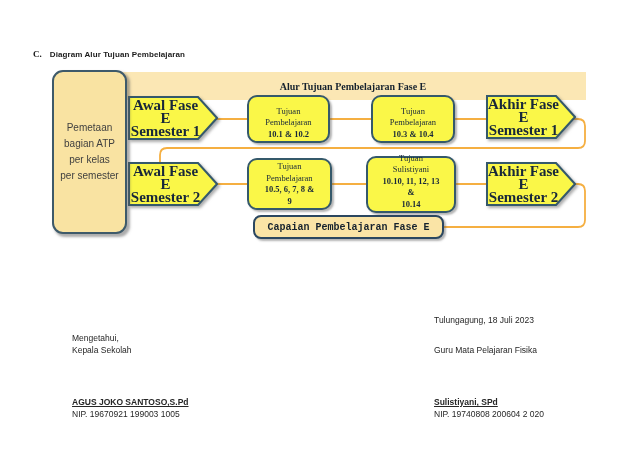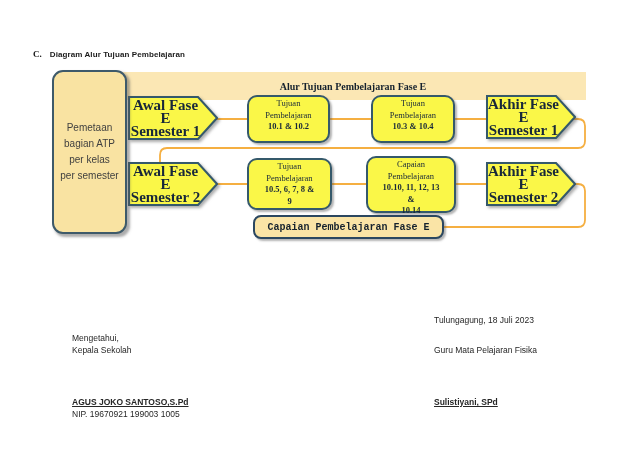--- a/index.html
+++ b/index.html
@@ -30,21 +30,21 @@
   .pent svg { position:absolute; left:0; top:0; }
   .pent-label {
     position:absolute; left:2px; right:17px; top:0; bottom:0;
     display:flex; flex-direction:column; align-items:center; justify-content:center;
     font-family:"Liberation Serif", serif; font-weight:bold; font-size:15px; line-height:13px;
     color:#17273a; text-align:center;
   }
   .step {
     position:absolute; background:#FAF748; border:2px solid #35596B; border-radius:10px;
     box-shadow:2px 2px 2px rgba(90,90,90,.45); z-index:2;
-    display:flex; flex-direction:column; align-items:center; justify-content:flex-start;
+    display:flex; flex-direction:column; align-items:center; justify-content:flex-end;
     font-family:"Liberation Serif", serif; font-size:8.5px; line-height:11.5px;
     color:#17273a; text-align:center; padding:1px 14px;
   }
   .step .bold { font-weight:bold; }
   .capaian {
     position:absolute; left:253px; top:215px; width:191px; height:24px;
     background:#FAE4A6; border:2px solid #2B4760; border-radius:8px;
     box-shadow:2px 2px 2px rgba(90,90,90,.45); z-index:2;
     display:flex; align-items:center; justify-content:center;
     font-family:Liberation Mono, monospace; font-weight:bold; font-size:10px; color:#14212e;
@@ -126,21 +126,21 @@
     </div>
   </div>
 
   <div class="step" style="left:247px;top:158px;width:85px;height:52px">
     <span>Tujuan</span>
     <span>Pembelajaran</span>
     <span class="bold">10.5, 6, 7, 8 &amp; 9</span>
   </div>
 
   <div class="step" style="left:366px;top:156px;width:90px;height:57px">
-    <span>Capaian Pembelajaran</span>
+    <span>Tujuan Sulistiyani</span>
     <span class="bold">10.10, 11, 12, 13 &amp;</span>
     <span class="bold">10.14</span>
   </div>
 
   <div class="pent" style="left:486px;top:162px">
     <svg width="90" height="44" viewBox="0 0 90 44">
         <polygon points="1,1 70,1 89,22 70,43 1,43" fill="#FAF748" stroke="#35596B" stroke-width="2"></polygon>
       </svg>
     <div class="pent-label">
       <span>Akhir Fase E</span>
@@ -158,15 +158,16 @@
     <div>Mengetahui,</div>
     <div>Kepala Sekolah</div>
   </div>
 
   <div class="txt" style="left:72px;top:360px">
     <div class="bold-u">AGUS JOKO SANTOSO,S.Pd</div>
     <div>NIP. 19670921 199003 1005</div>
   </div>
   <div class="txt" style="left:434px;top:360px">
     <div class="bold-u">Sulistiyani, SPd</div>
+    <div>NIP. 19740808 200604 2 020</div>
   </div>
 
 </div>
 
 </body></html>

